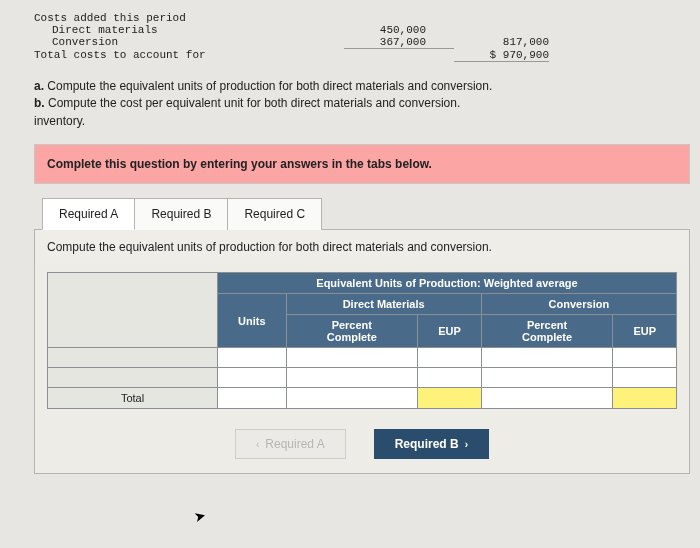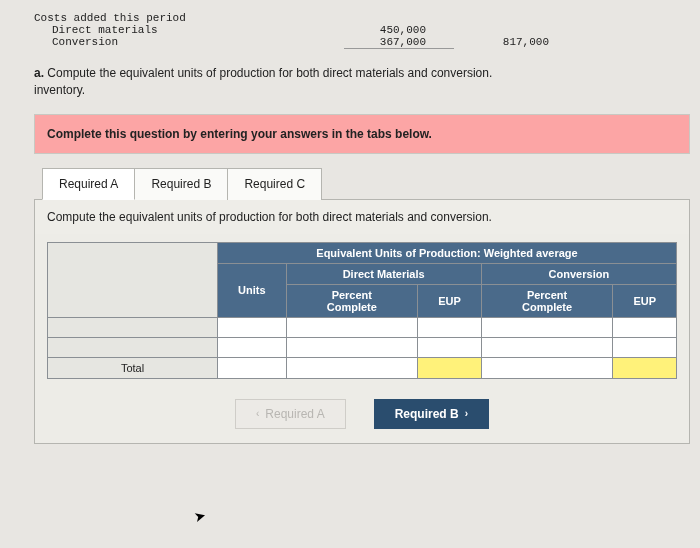--- a/index.html
+++ b/index.html
@@ -127,25 +127,33 @@
   <div class="cost-row">
     <div class="cost-label indent">Direct materials</div>
     <div class="cost-col1">450,000</div>
     <div class="cost-col2"></div>
   </div>
   <div class="cost-row">
     <div class="cost-label indent">Conversion</div>
     <div class="cost-col1 underline">367,000</div>
     <div class="cost-col2">817,000</div>
   </div>
+  <div class="cost-row">
+    <div class="cost-label">Total costs to account for</div>
+    <div class="cost-col1"></div>
+    <div class="cost-col2 underline">$ 970,900</div>
+  </div>
 </div>
 
 <div class="questions">
   <div>
     <b>a.</b><span> Compute the equivalent units of production for both direct materials and conversion.</span>
+  </div>
+  <div>
+    <b>b.</b><span> Compute the cost per equivalent unit for both direct materials and conversion.</span>
   </div>
   <div>inventory.</div>
 </div>
 
 <div class="complete-box">Complete this question by entering your answers in the tabs below.</div>
 
 <div class="tabs">
   <div class="tab active">Required A</div>
   <div class="tab">Required B</div>
   <div class="tab">Required C</div>

